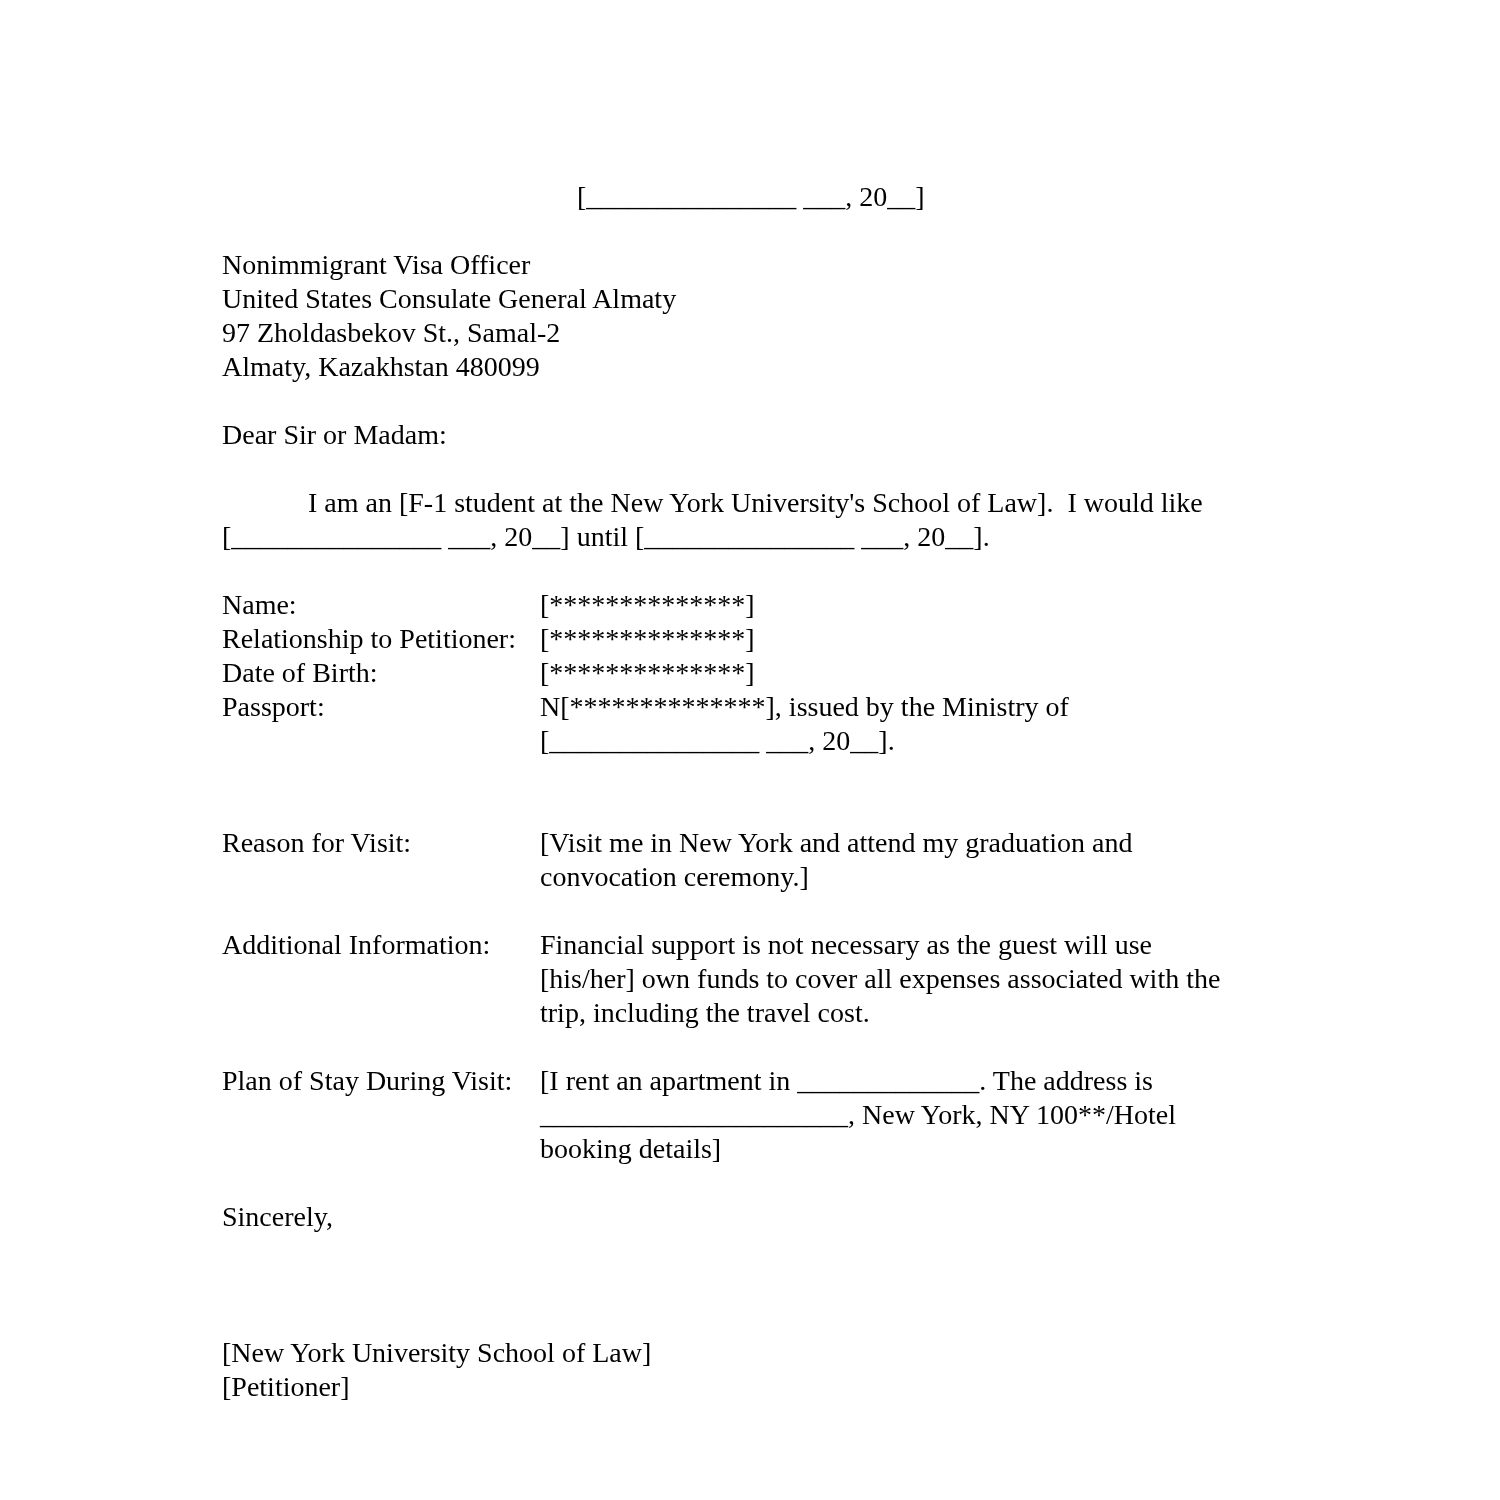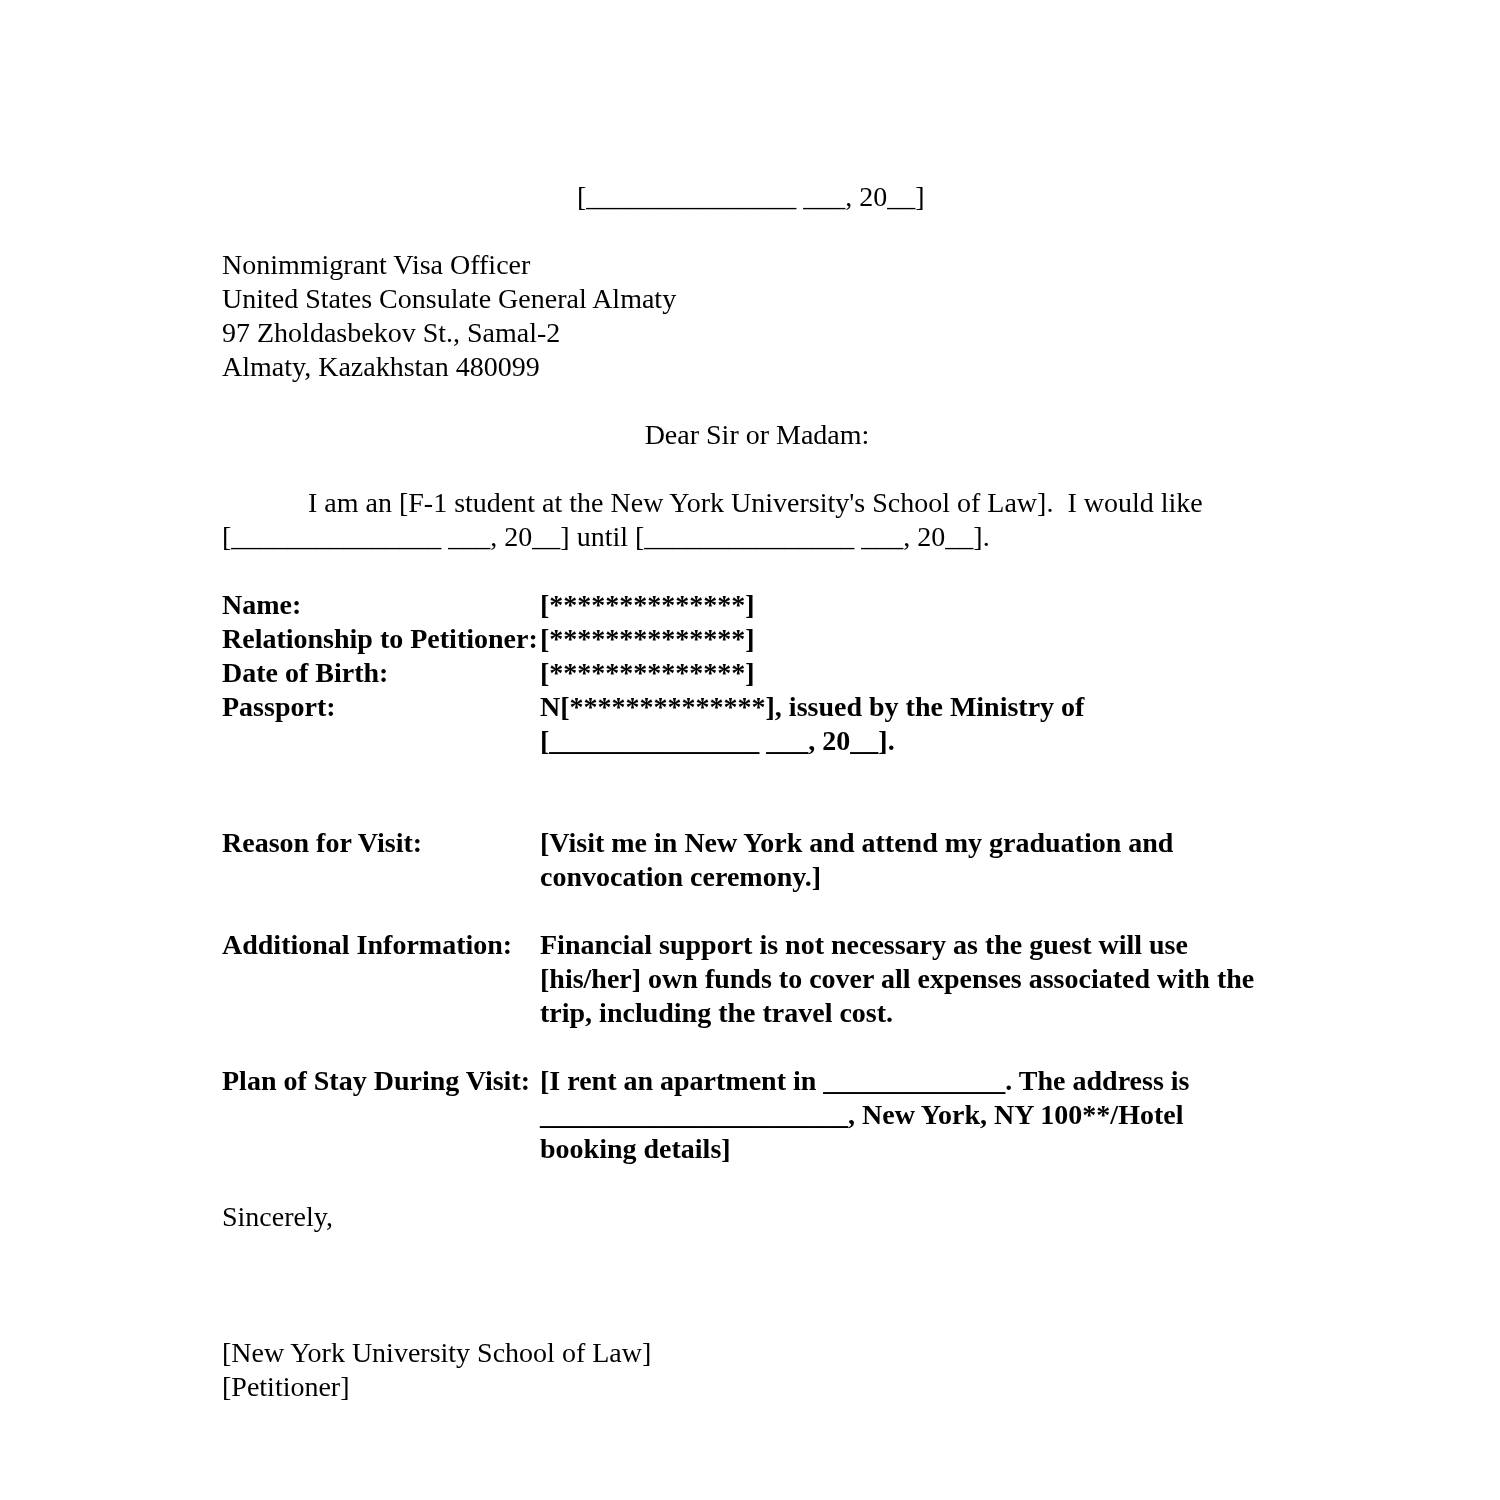--- a/index.html
+++ b/index.html
@@ -17,24 +17,24 @@
   }
   .content {
     position: absolute;
     left: 222px;
     top: 180px;
     width: 1070px;
   }
   .line { white-space: pre; }
   .date-line { padding-left: 355px; }
   .recipient { margin-top: 34px; }
-  .salutation { margin-top: 34px; text-align: center; }
+  .salutation { margin-top: 34px; }
   .intro { margin-top: 34px; }
   .intro .first { padding-left: 86px; }
-  .fields { margin-top: 34px; font-weight: bold; }
+  .fields { margin-top: 34px; }
   .row {
     display: grid;
     grid-template-columns: 318px 1fr;
     align-items: start;
   }
   .row .label { white-space: pre; }
   .row-reason { margin-top: 68px; }
   .row-additional { margin-top: 34px; }
   .row-plan { margin-top: 34px; }
   .closing { margin-top: 34px; }

